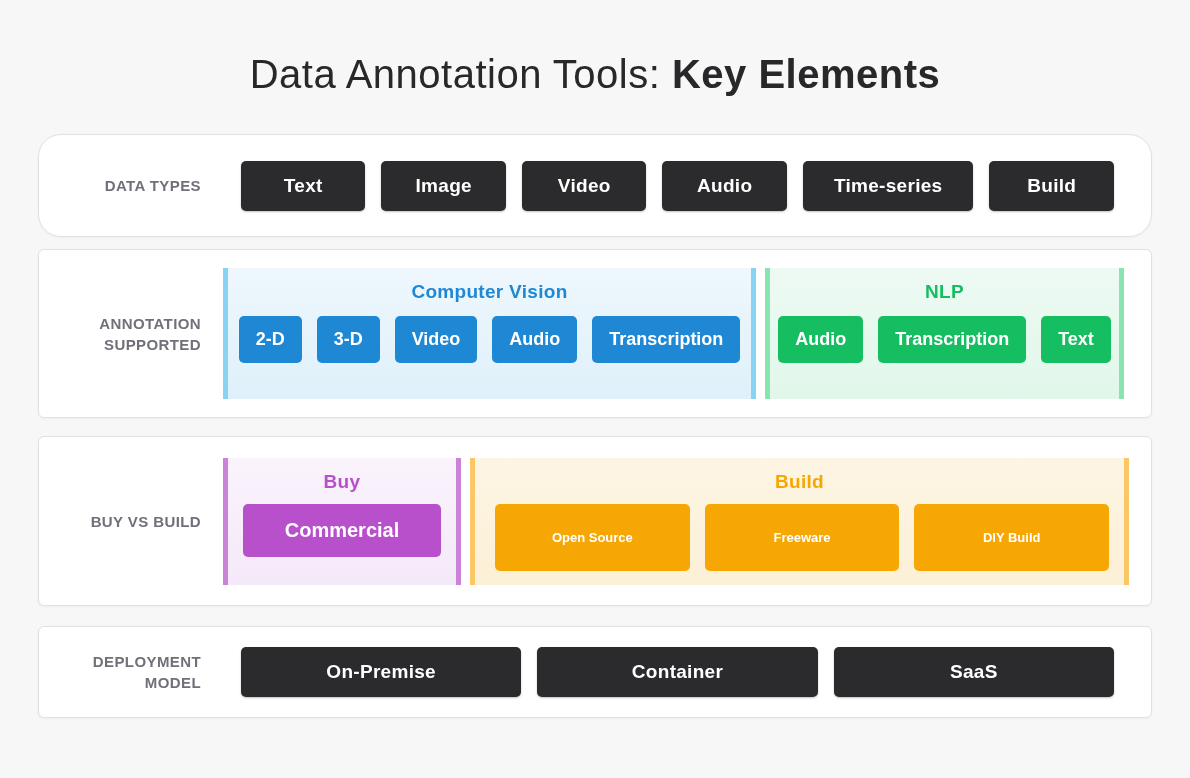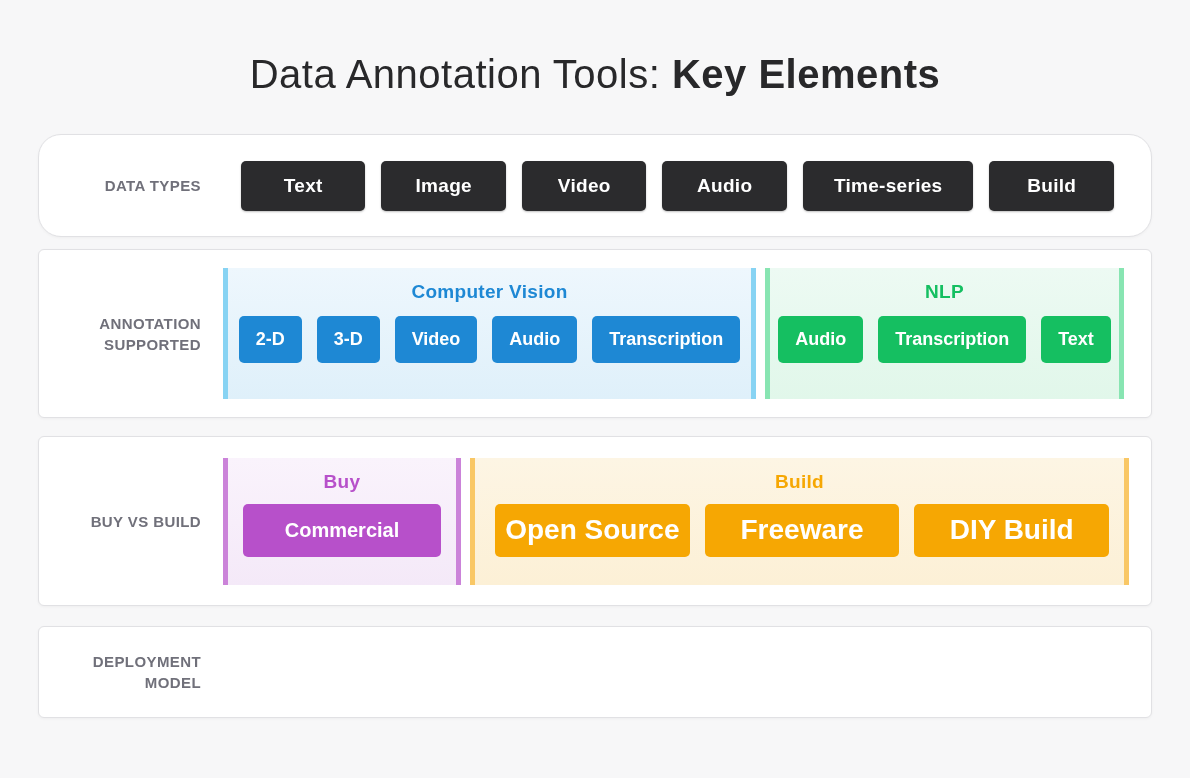--- a/index.html
+++ b/index.html
@@ -46,21 +46,21 @@
   .g-cv .group-heading{color:var(--blue);}
   .g-nlp .group-heading{color:var(--green);}
   .g-buy .group-heading{color:var(--purple);}
   .g-build .group-heading{color:var(--orange);}
   .group-chips{display:flex;gap:15px;margin-top:13px;padding:0 18px;justify-content:center;}
   .chip.blue{background:var(--blue);height:47px;font-size:18px;padding:16px 17px;}
   .chip.green{background:var(--green);height:47px;font-size:18px;padding:0 17px;}
   .g-buy .group-chips{margin-top:11px;padding:0 15px;border-radius:7px;}
   .g-build .group-chips{margin-top:11px;padding:0 15px 0 20px;}
   .chip.purple{background:var(--purple);height:53px;font-size:20px;flex:1 1 0;}
-  .chip.orange{background:var(--orange);height:53px;font-size:28px;flex:1 1 0;}
+  .chip.orange{background:var(--orange);height:67px;font-size:13px;flex:1 1 0;}
 </style>
 </head>
 <body>
 
 <div class="page">
   <div class="container">
 
     <h1 class="title"><span>Data Annotation Tools: </span><strong>Key Elements</strong></h1>
 
     <section class="card card-1">
@@ -120,16 +120,23 @@
               <div class="chip orange">Freeware</div>
               <div class="chip orange">DIY Build</div>
             </div>
           </div>
         </div>
       </div>
     </section>
 
     <section class="card card-4">
       <div class="row-label">DEPLOYMENT MODEL</div>
+      <div class="content">
+        <div class="chips-simple">
+          <div class="chip dark">On-Premise</div>
+          <div class="chip dark">Container</div>
+          <div class="chip dark">SaaS</div>
+        </div>
+      </div>
     </section>
 
   </div>
 </div>
 
 </body></html>

